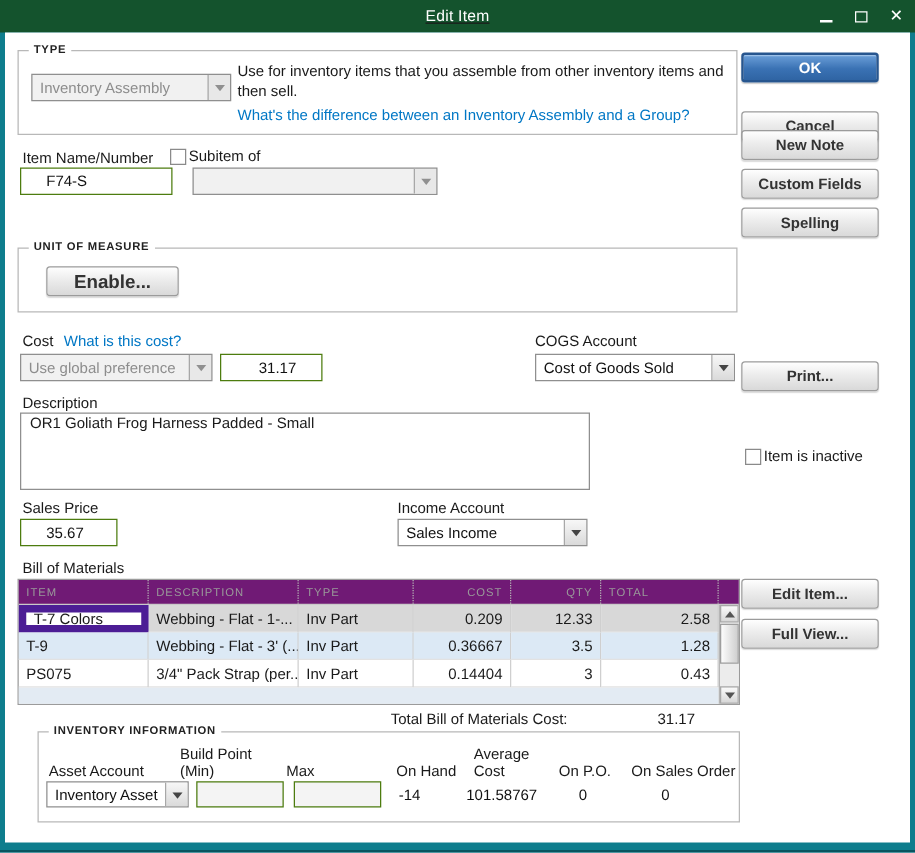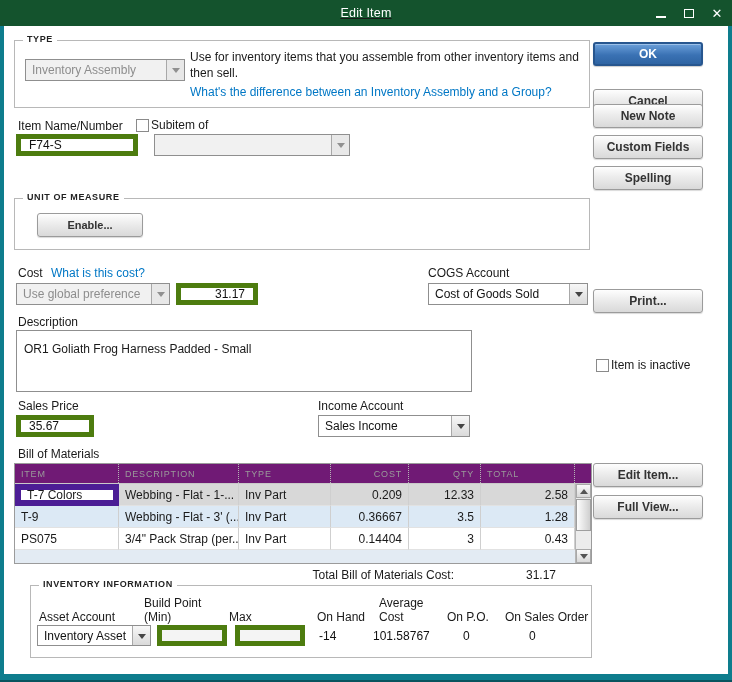--- a/index.html
+++ b/index.html
@@ -24,24 +24,24 @@
 
   .fieldset { position: absolute; border: 1px solid #b8b8b8; background: #fff; }
   .legend { position: absolute; top: -7px; left: 8px; background: #fff; padding: 0 4px; font-size: 9px; font-weight: bold; color: #222; letter-spacing: 0.6px; white-space: nowrap; }
 
   
   .btn { position: absolute; left: 589px; width: 110px; height: 24px; border: 1px solid #9b9b9b; border-radius: 3px;
          background: linear-gradient(#fefefe, #ececec 45%, #d9d9d9); box-shadow: 0 1px 1px rgba(0,0,0,.15);
          display: flex; align-items: center; justify-content: center; font-size: 12px; font-weight: bold; color: #333; cursor: pointer; white-space: nowrap; }
   .btn-ok { background: linear-gradient(#6b9fd9, #3a72b4 55%, #2f64a3); border: 2px solid #27568f; color: #fff; box-shadow: inset 0 1px 0 #9cc0e8, 0 1px 1px rgba(0,0,0,.2); }
   .btn-inline { position: absolute; border: 1px solid #9b9b9b; border-radius: 3px; background: linear-gradient(#fefefe, #ececec 45%, #d9d9d9);
-                box-shadow: 0 1px 1px rgba(0,0,0,.15); display: flex; align-items: center; justify-content: center; font-size: 11px; font-weight: bold; color: #333; cursor: pointer; }
-
-  
-  .tinput { position: absolute; height: 22px; border: 5px solid #4d7c0f; background: #fff; font-size: 12px; padding: 0 8px; font-family: "Liberation Sans", sans-serif; color: #111; }
+                box-shadow: 0 1px 1px rgba(0,0,0,.15); display: flex; align-items: center; justify-content: center; font-size: 15px; font-weight: bold; color: #333; cursor: pointer; }
+
+  
+  .tinput { position: absolute; height: 22px; border: 1px solid #4d7c0f; background: #fff; font-size: 12px; padding: 0 20px; font-family: "Liberation Sans", sans-serif; color: #111; }
   .combo { position: absolute; height: 22px; border: 1px solid #8f8f8f; background: #fff; display: flex; align-items: center; padding-left: 6px; padding-right: 20px; font-size: 12px; color: #111; cursor: pointer; white-space: nowrap; overflow: hidden; }
   .combo .arrow { position: absolute; right: 0; top: 0; bottom: 0; width: 18px; background: linear-gradient(#f7f7f7, #dadada); border-left: 1px solid #a8a8a8; display: flex; align-items: center; justify-content: center; }
   .combo .arrow::after { content: ""; width: 0; height: 0; border: 4px solid transparent; border-top: 5px solid #444; margin-top: 5px; }
   .combo.disabled { background: #f1f1f1; color: #8d8d8d; }
   .combo.disabled .arrow { background: #e8e8e8; }
   .combo.disabled .arrow::after { border-top-color: #909090; }
 
   .checkbox { display: inline-block; width: 13px; height: 13px; border: 1px solid #8a8a8a; background: #fff; vertical-align: -2px; cursor: pointer; }
   .chkrow { position: absolute; display: flex; align-items: center; gap: 2px; white-space: nowrap; }
 
@@ -59,21 +59,21 @@
   .row-alt .cell { background: #dce9f5; }
   .t-fill { height: 13px; background: #e3ebf3; width: 560px; }
 
   .vscroll { position: absolute; top: 20px; right: 0; bottom: 0; width: 16px; background: #ececec; border-left: 1px solid #b5b5b5; }
   .sb-btn { position: absolute; left: 0; width: 15px; height: 14px; background: linear-gradient(#fafafa,#d8d8d8); border: 1px solid #a8a8a8; display: flex; align-items: center; justify-content: center; }
   .sb-up { top: 0; } .sb-down { bottom: 0; }
   .sb-up::after { content: ""; border: 4px solid transparent; border-bottom: 5px solid #555; margin-top: -4px; }
   .sb-down::after { content: ""; border: 4px solid transparent; border-top: 5px solid #555; margin-bottom: -4px; }
   .sb-thumb { position: absolute; left: 0; top: 15px; width: 15px; height: 32px; background: linear-gradient(90deg,#fdfdfd,#cfcfcf); border: 1px solid #9e9e9e; }
 
-  .descbox { position: absolute; left: 12px; top: 304px; width: 456px; height: 62px; border: 1px solid #8f8f8f; background: #fff; padding: 11px 7px; font-size: 12px; }
+  .descbox { position: absolute; left: 12px; top: 304px; width: 456px; height: 62px; border: 1px solid #8f8f8f; background: #fff; padding: 0 7px; font-size: 12px; }
 
   .bottombar { height: 8px; background: #0e7d8d; border-bottom: 2px solid #09545f; flex: 1 1 auto; }
 
   .ivalue { position: absolute; font-size: 12px; color: #111; white-space: nowrap; }
 </style>
 </head>
 <body>
 
 <div class="window">
 

